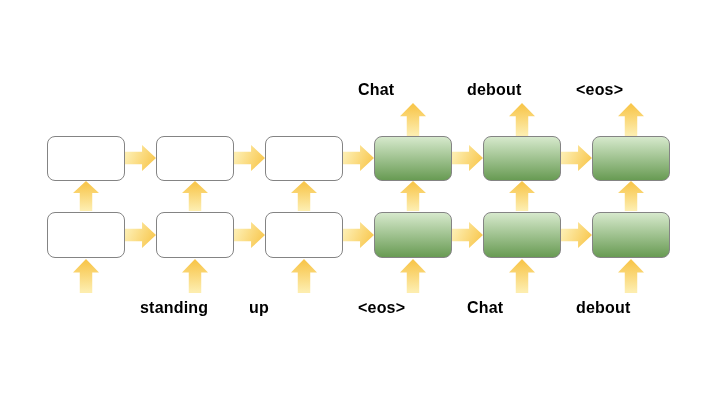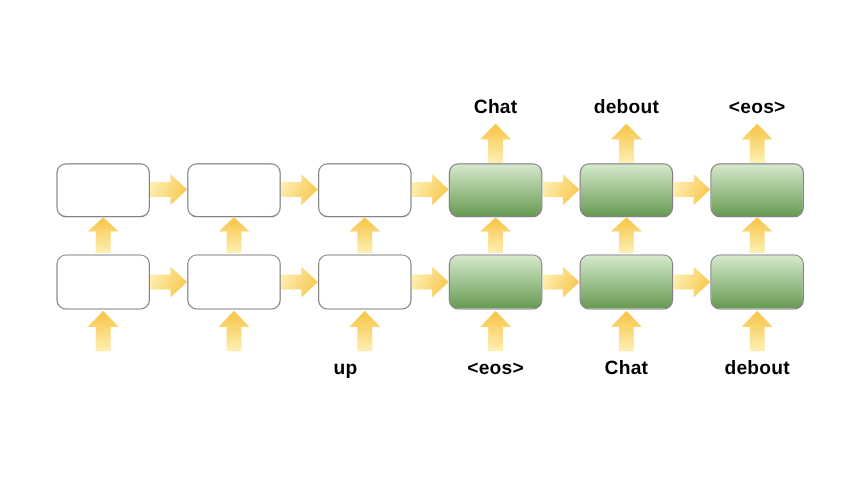--- a/index.html
+++ b/index.html
@@ -68,32 +68,32 @@
   .g1 { left: 125px; }
   .g2 { left: 234px; }
   .g3 { left: 343px; }
   .g4 { left: 452px; }
   .g5 { left: 561px; }
 
   
   .lbl {
     position: absolute;
     width: 110px;
-    text-align: center;
+    text-align: left;
     font-weight: bold;
     font-size: 16px;
     line-height: 1.15;
     color: var(--label-color, #000000);
     letter-spacing: 0.2px;
   }
   .lbl-top { top: 81px; }
   .lbl-bottom { top: 299px; }
   .l1 { left: 31px; }
   .l2 { left: 140px; }
-  .l3 { left: 233px; }
+  .l3 { left: 249px; }
   .l4 { left: 358px; }
   .l5 { left: 467px; }
   .l6 { left: 576px; }
 </style>
 </head>
 <body>
 
 <div id="canvas">
 
   <div class="box blue row-top c1"></div>
@@ -137,18 +137,19 @@
   <div class="arrow up inp va6"></div>
 
   <div class="arrow up out va4"></div>
   <div class="arrow up out va5"></div>
   <div class="arrow up out va6"></div>
 
   <div class="lbl lbl-top l4">Chat</div>
   <div class="lbl lbl-top l5">debout</div>
   <div class="lbl lbl-top l6">&lt;eos&gt;</div>
 
+  <div class="lbl lbl-bottom l2">standing</div>
   <div class="lbl lbl-bottom l3">up</div>
   <div class="lbl lbl-bottom l4">&lt;eos&gt;</div>
   <div class="lbl lbl-bottom l5">Chat</div>
   <div class="lbl lbl-bottom l6">debout</div>
 
 </div>
 
 </body></html>

